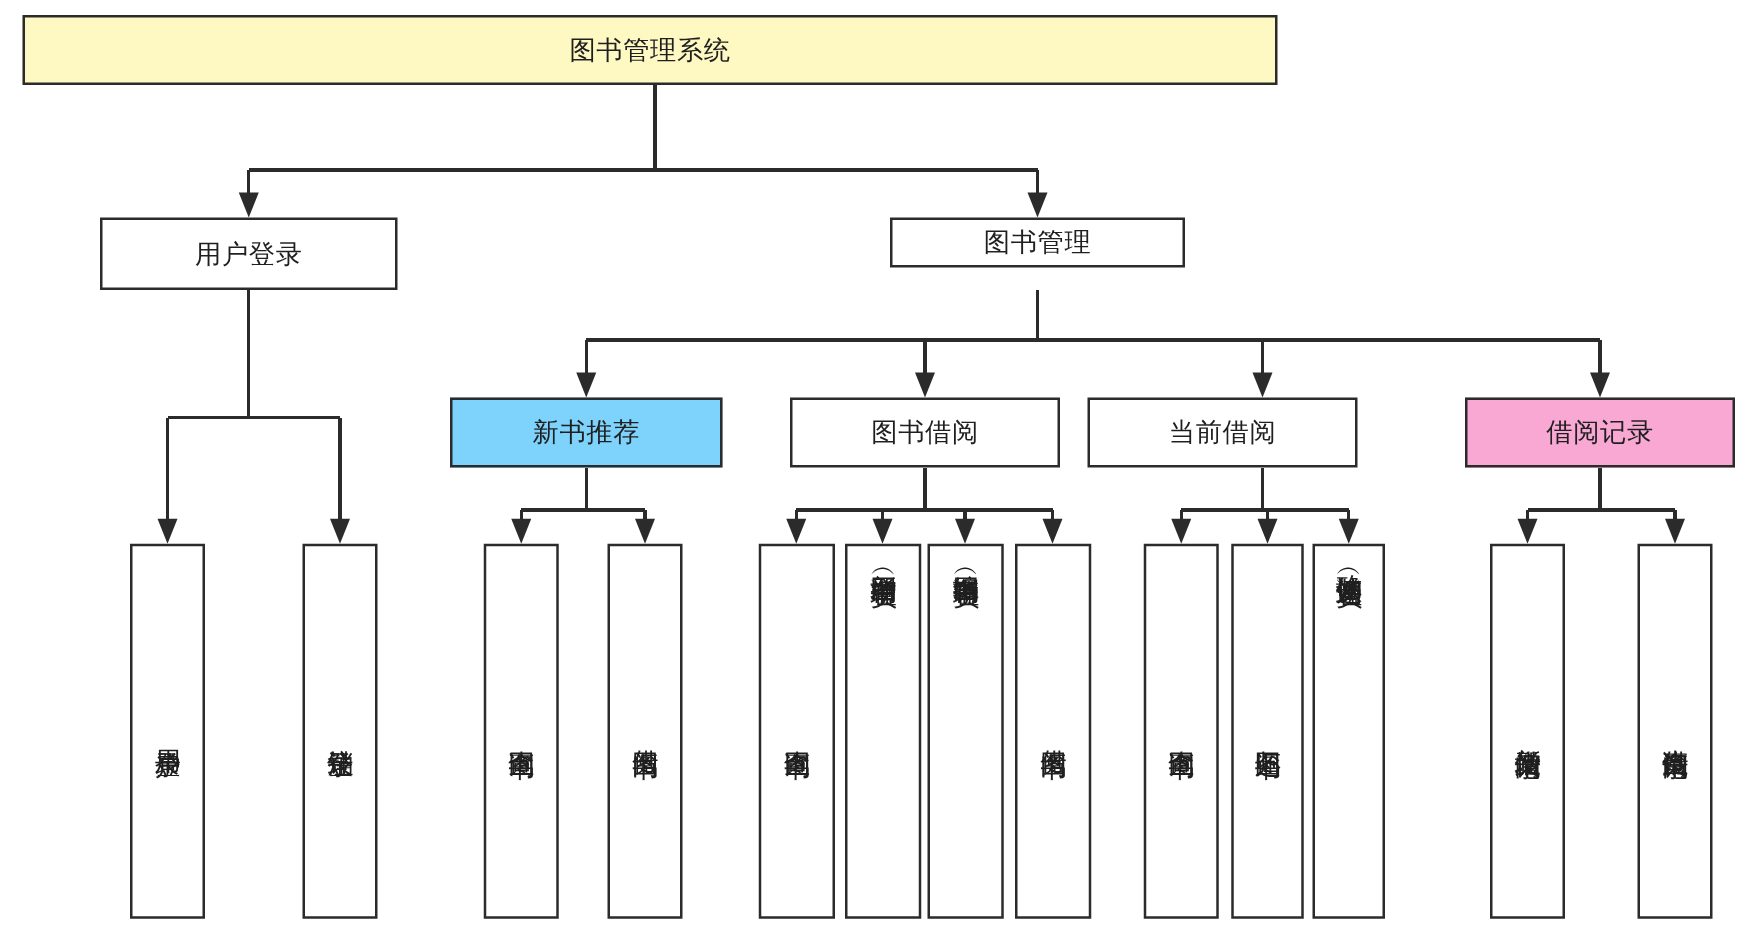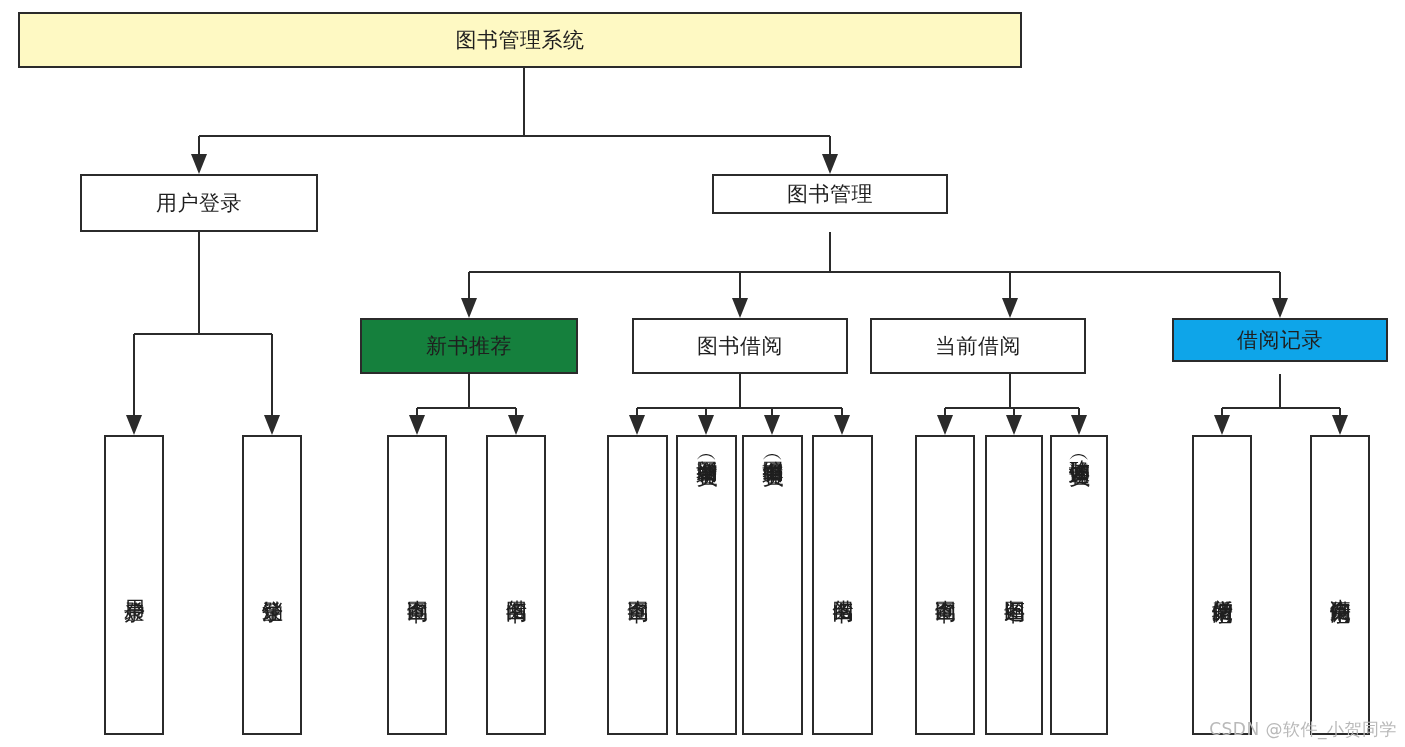--- a/index.html
+++ b/index.html
@@ -127,30 +127,30 @@
   <div id="nodes">
       <div class="node horizontal" style="left: 18px; top: 12px; width: 1004px; height: 56px; border-color: rgb(43, 43, 43); background: #fef9c3;">
         <span>图书管理系统</span>
       </div>
       <div class="node horizontal" style="left: 80px; top: 174px; width: 238px; height: 58px; border-color: rgb(43, 43, 43); background: rgb(255, 255, 255);">
         <span>用户登录</span>
       </div>
       <div class="node horizontal" style="left: 712px; top: 174px; width: 236px; height: 40px; border-color: rgb(43, 43, 43); background: rgb(255, 255, 255);">
         <span>图书管理</span>
       </div>
-      <div class="node horizontal" style="left: 360px; top: 318px; width: 218px; height: 56px; border-color: rgb(43, 43, 43); background: #15803d;">
+      <div class="node horizontal" style="left: 360px; top: 318px; width: 218px; height: 56px; border-color: rgb(43, 43, 43); background: #7dd3fc;">
         <span>新书推荐</span>
       </div>
       <div class="node horizontal" style="left: 632px; top: 318px; width: 216px; height: 56px; border-color: rgb(43, 43, 43); background: rgb(255, 255, 255);">
         <span>图书借阅</span>
       </div>
       <div class="node horizontal" style="left: 870px; top: 318px; width: 216px; height: 56px; border-color: rgb(43, 43, 43); background: rgb(255, 255, 255);">
         <span>当前借阅</span>
       </div>
-      <div class="node horizontal" style="left: 1172px; top: 318px; width: 216px; height: 44px; border-color: rgb(43, 43, 43); background: #0ea5e9;">
+      <div class="node horizontal" style="left: 1172px; top: 318px; width: 216px; height: 56px; border-color: rgb(43, 43, 43); background: #f9a8d4;">
         <span>借阅记录</span>
       </div>
       <div class="node vertical centered" style="left: 104px; top: 435px; width: 60px; height: 300px; border-color: rgb(43, 43, 43); background: rgb(255, 255, 255);">
         <span class="vlabel">用户登录</span>
       </div>
       <div class="node vertical centered" style="left: 242px; top: 435px; width: 60px; height: 300px; border-color: rgb(43, 43, 43); background: rgb(255, 255, 255);">
         <span class="vlabel">注销登录</span>
       </div>
       <div class="node vertical centered" style="left: 387px; top: 435px; width: 60px; height: 300px; border-color: rgb(43, 43, 43); background: rgb(255, 255, 255);">
         <span class="vlabel">查询图书</span>
@@ -179,14 +179,13 @@
       <div class="node vertical" style="left: 1050px; top: 435px; width: 58px; height: 300px; border-color: rgb(43, 43, 43); background: rgb(255, 255, 255);">
         <span class="vlabel">确认归还（管理员）</span>
       </div>
       <div class="node vertical centered" style="left: 1192px; top: 435px; width: 60px; height: 300px; border-color: rgb(43, 43, 43); background: rgb(255, 255, 255);">
         <span class="vlabel">新增借阅记录</span>
       </div>
       <div class="node vertical centered" style="left: 1310px; top: 435px; width: 60px; height: 300px; border-color: rgb(43, 43, 43); background: rgb(255, 255, 255);">
         <span class="vlabel">查询借阅记录</span>
       </div>
     </div>
-  <div class="watermark">CSDN @软件_小贺同学</div>
 </div>
 
 </body></html>

